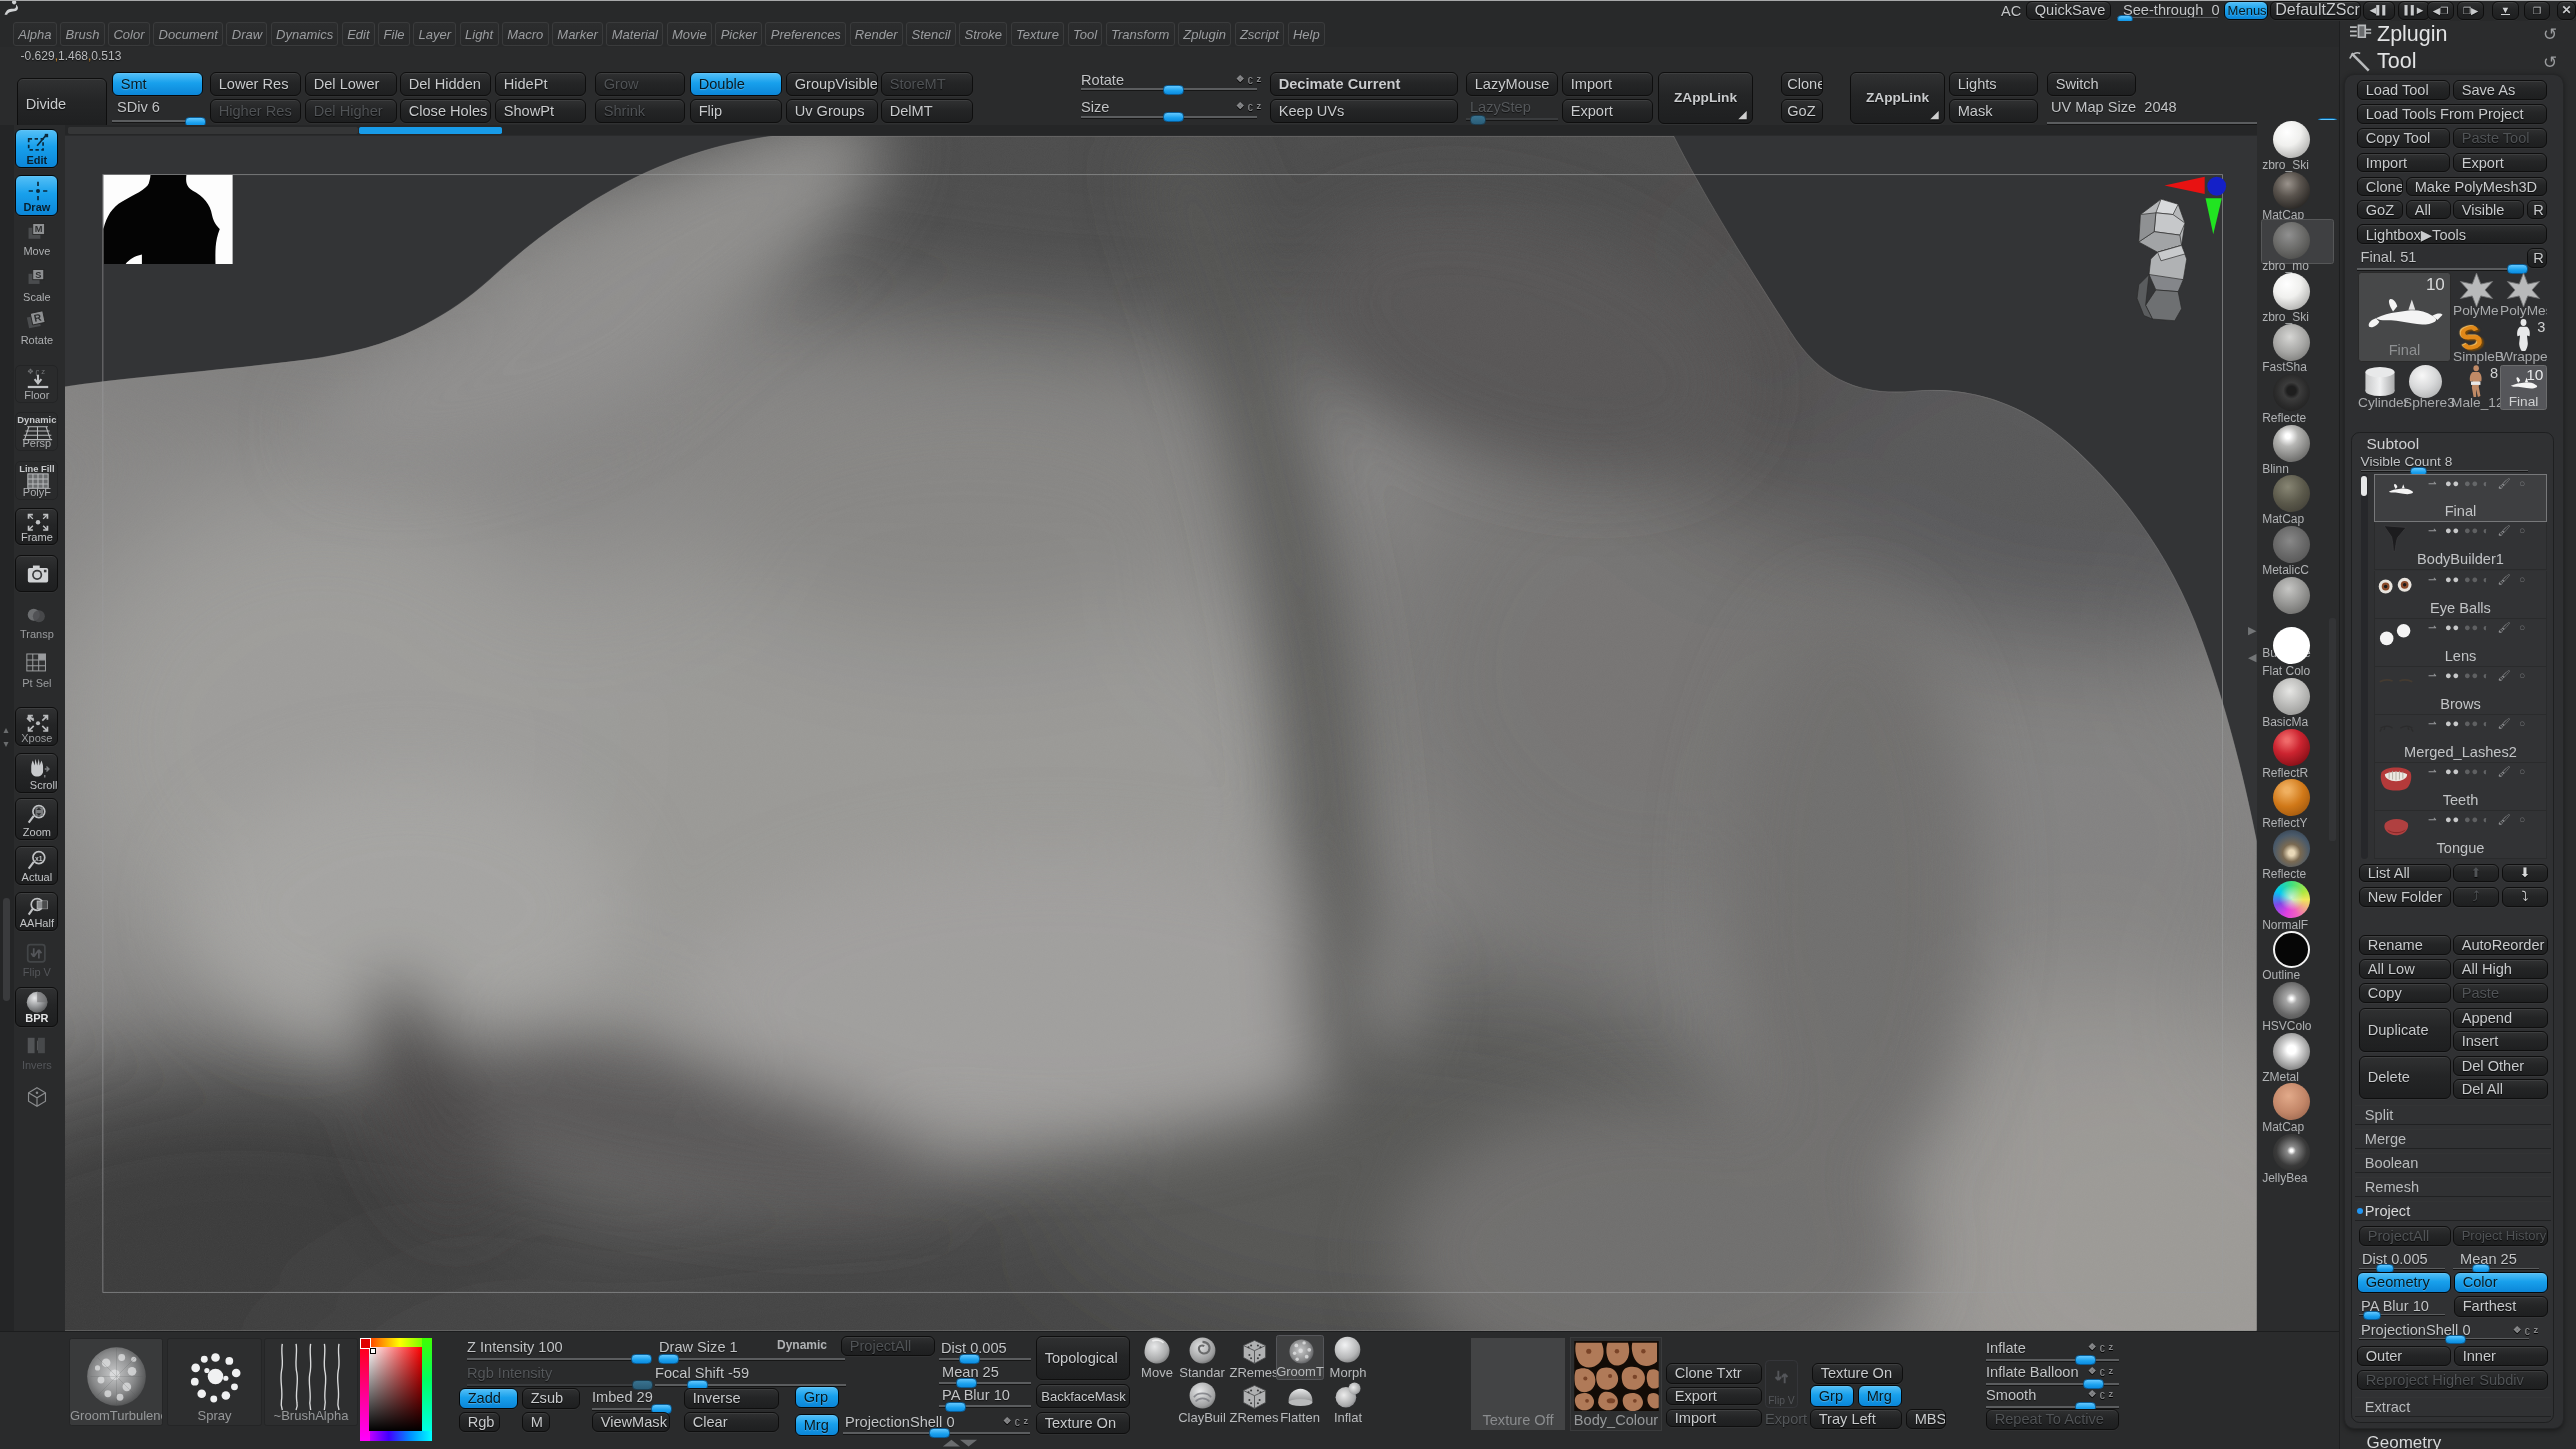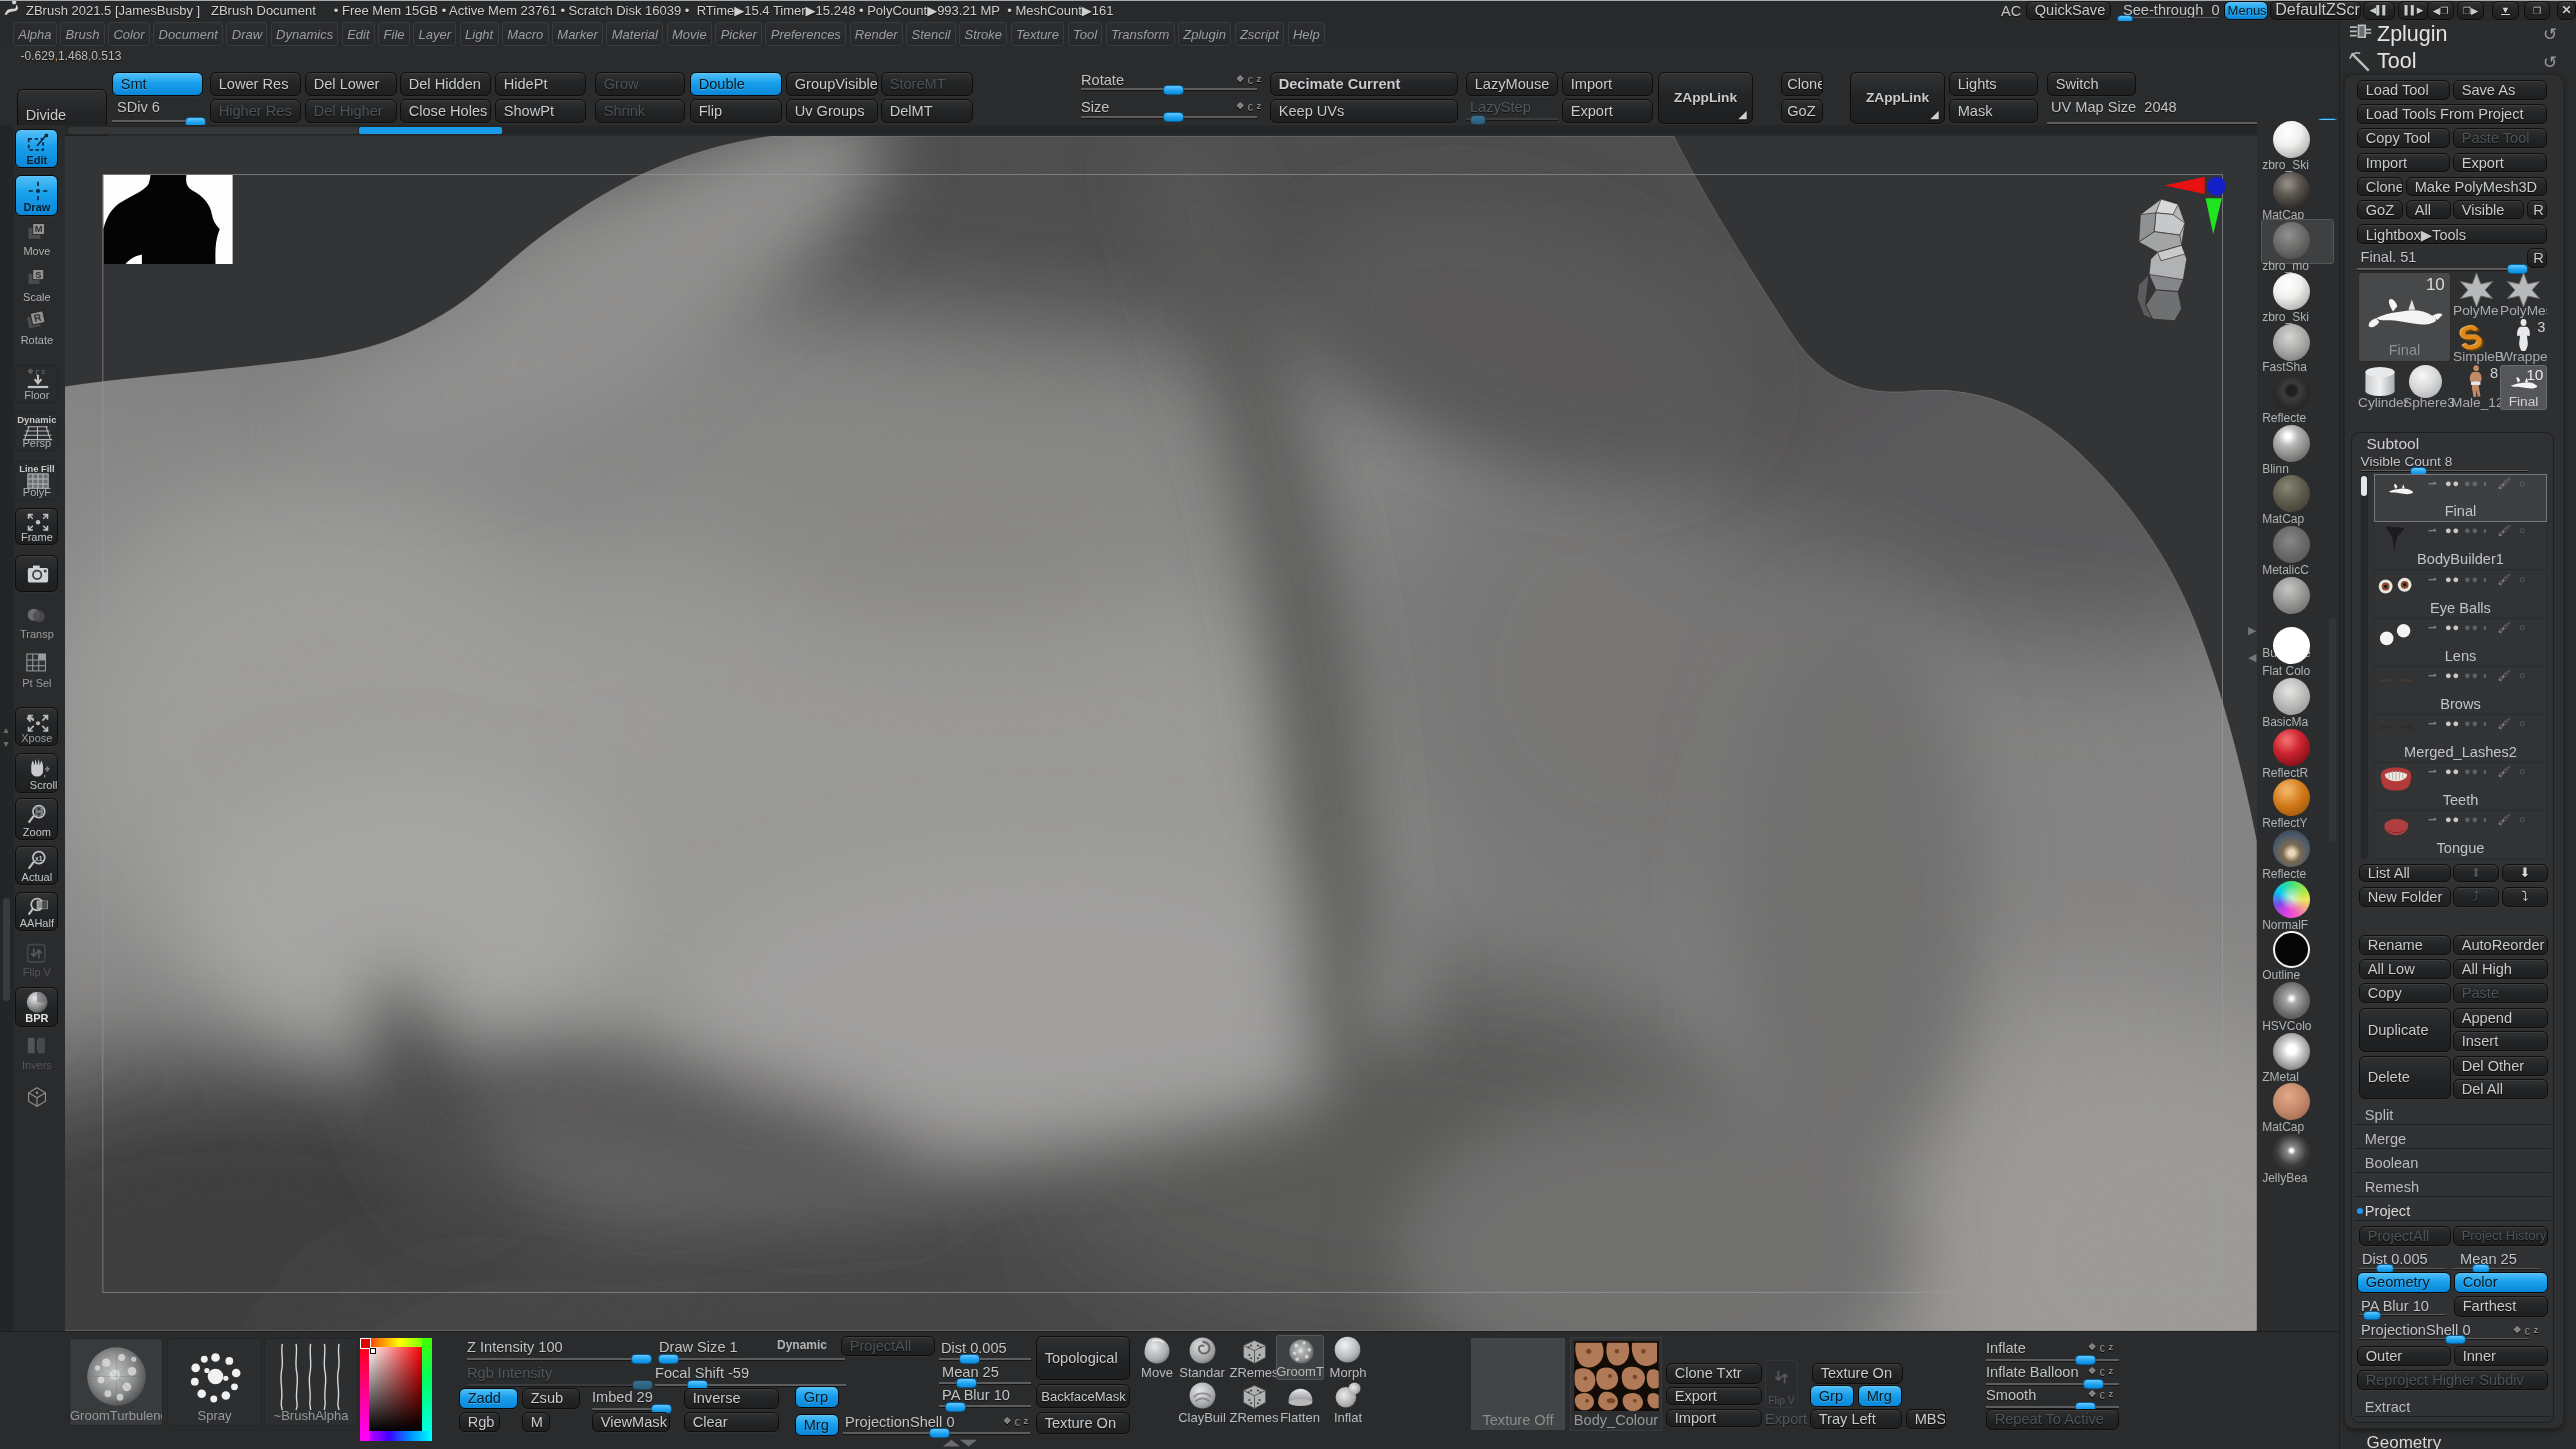--- a/index.html
+++ b/index.html
@@ -19,21 +19,20 @@
 .menuitem{border:0.9px solid #3a3b3c;border-radius:3px;color:#9b9da0;font-size:13px;padding:0 4.3px;height:21.5px;display:flex;align-items:center;background:linear-gradient(180deg,#2c2d2e,#272829);font-style:italic;}
 .flat{position:absolute;color:#b9bbbd;font-size:14.6px;display:flex;align-items:center;padding-left:10.3px;border-top:0.9px solid #333435;border-bottom:0.9px solid #202122;box-sizing:border-box;}
 </style>
 </head>
 <body>
 
 <div class="abs" id="titlebar" style="left:0;top:0;width:2576px;height:20.6px;background:#28292a;">
   <svg class="abs" style="left:1.7px;top:0.9px;" width="19" height="19" viewBox="0 0 22 22">
       <path d="M3 16 C5 10 8 9 12 9 C16 9 17 7 16 4 C20 7 19 11 14 12 C10 13 7 13 6 16 Z M14 4 a2.5 2.5 0 1 1 0.1 0 Z" fill="#cfd1d3"></path>
     </svg>
-  <div class="lbl" style="left:26px;top:3.4px;color:#ccced0;font-size:13px;">ZBrush 2021.5 [JamesBusby ]&nbsp;&nbsp; ZBrush Document&nbsp;&nbsp;&nbsp;&nbsp; • Free Mem 15GB • Active Mem 23761 • Scratch Disk 16039 •&nbsp; RTime▶15.4 Timer▶15.248 • PolyCount▶993.21 MP&nbsp; • MeshCount▶161</div>
   <div class="abs" style="left:0;top:0;width:2576px;height:0.9px;background:#a8a9aa;"></div>
   <div class="lbl" style="left:2001px;top:2.6px;color:#c3c5c7;">AC</div>
   <div class="btn" style="left:2026px;top:0.9px;width:85px;height:19px;">
       <span>QuickSave</span>
     </div>
   <div class="lbl" style="left:2123px;top:1.7px;color:#c3c5c7;">See-through&nbsp; 0</div>
   <div class="abs" style="left:2117px;top:17px;width:101px;height:0.9px;background:#55575a;"></div>
   <div class="abs handle" style="left:2117px;top:14.6px;width:13.7px;height:6.9px;"></div>
   <div class="btn bluebtn" style="left:2224px;top:0.9px;width:44px;height:19px;padding-left:2.6px;font-size:13px;">
       <span>Menus</span>
@@ -90,21 +89,21 @@
       <div class="menuitem">Transform</div>
       <div class="menuitem">Zplugin</div>
       <div class="menuitem">Zscript</div>
       <div class="menuitem">Help</div>
   </div>
 </div>
 
 <div class="lbl" style="left:20.6px;top:49px;font-size:12px;color:#b9bbbd;">-0.629<span style="color:#cf8a2a;">,</span>1.468<span style="color:#cf8a2a;">,</span>0.513</div>
 
 <div class="abs" id="toolbar" style="left:0;top:65px;width:2576px;height:60px;">
-  <div class="btn" style="left:17px;top:24px;width:90px;height:52px;">
+  <div class="btn" style="left:17px;top:13px;width:90px;height:52px;">
       <span>Divide</span>
     </div>
   <div class="btn bluebtn" style="left:112px;top:6.9px;width:91px;height:24px;">
       <span>Smt</span>
     </div>
   <div class="lbl" style="left:117px;top:34px;">SDiv 6</div>
   <div class="track" style="left:112px;top:55px;width:91px;"></div>
   <div class="handle" style="left:185px;top:52px;"></div>
   <div class="btn" style="left:210px;top:6.9px;width:91px;height:24px;">
       <span>Lower Res</span>

